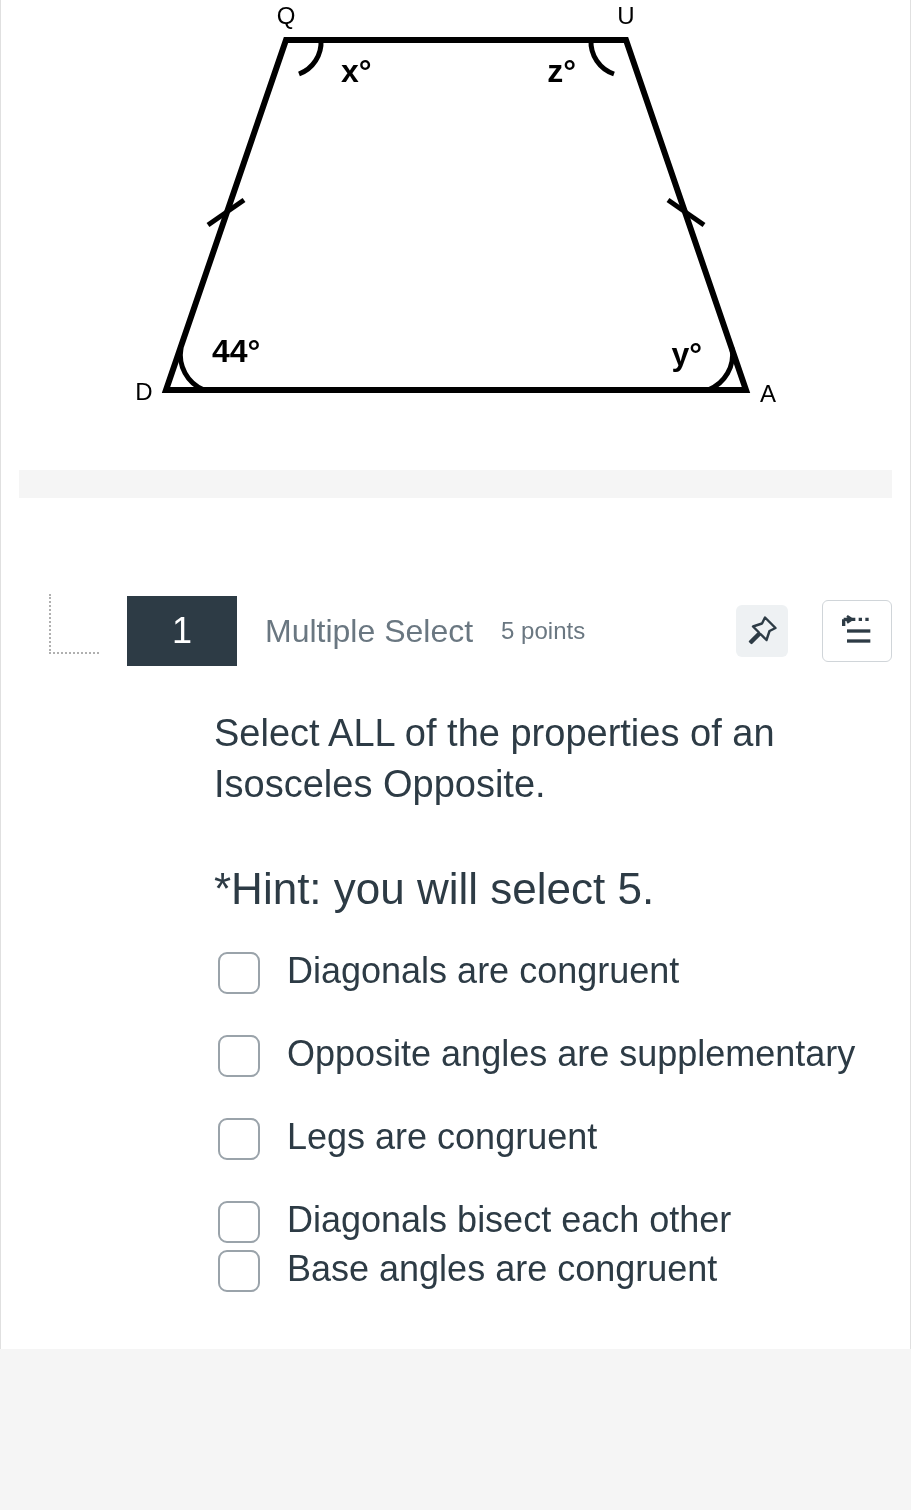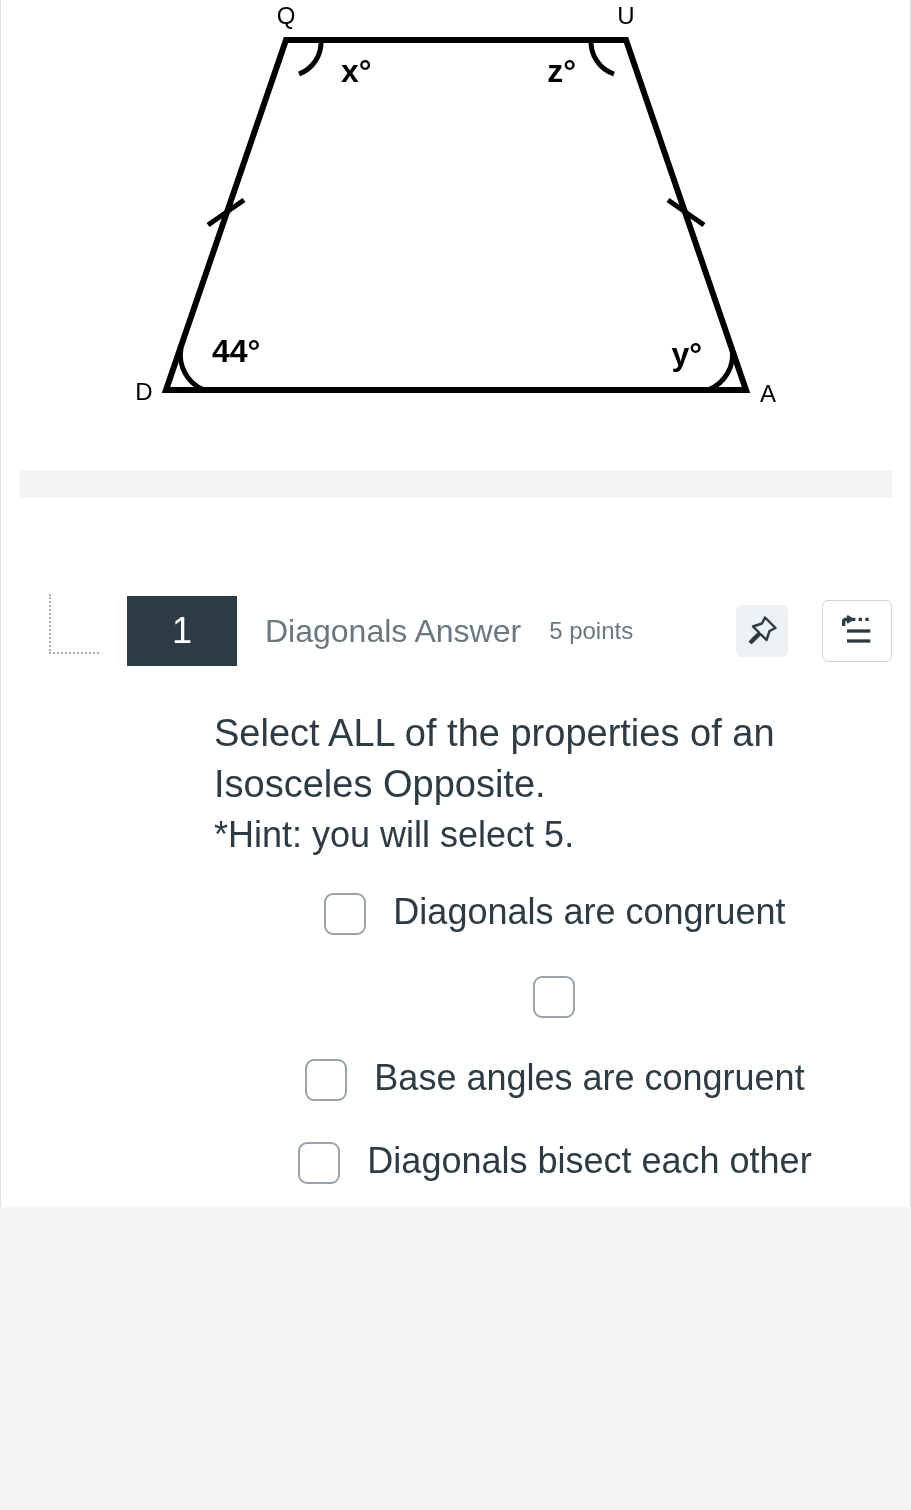--- a/index.html
+++ b/index.html
@@ -79,31 +79,31 @@
     margin-left: 6px;
   }
   .q-body {
     margin-left: 195px;
     margin-top: 40px;
     font-size: 38px;
     line-height: 1.35;
     color: #2d3b45;
   }
   .q-hint {
-    font-size: 36px;
+    margin-top: 48px;
+    font-size: 44px;
   }
   .options {
     margin-top: 30px;
   }
   .opt {
     display: flex;
     align-items: flex-start;
     gap: 24px;
     margin-bottom: 34px;
-    justify-content: center;
   }
   .opt input[type="checkbox"] {
     appearance: none;
     width: 42px;
     height: 42px;
     border: 2px solid #9aa3aa;
     border-radius: 9px;
     background: #fff;
     flex: 0 0 42px;
     margin-top: 4px;
@@ -143,21 +143,21 @@
         <text x="116" y="362" font-size="32" font-weight="700">44°</text>
         <text x="606" y="365" font-size="32" font-weight="600" text-anchor="end">y°</text>
       </svg>
     </div>
   </div>
 
   <div class="q-block">
     <div class="q-header">
       <div class="dotted-corner"></div>
       <div class="q-num">1</div>
-      <div class="q-type">Diagonals Answer</div>
+      <div class="q-type">Multiple Select</div>
       <div class="q-points">5 points</div>
       <div style="flex:1"></div>
       <div class="icon-btn pin-btn">
         <svg width="36" height="36" viewBox="0 0 24 24">
           <path d="M14 3 L21 10 L17 12 L15 18 L11 14 L5 20 L4 19 L10 13 L6 9 L12 7 Z" fill="none" stroke="#2d3b45" stroke-width="1.6" stroke-linejoin="round"></path>
         </svg>
       </div>
       <div class="icon-btn rubric-btn">
         <svg width="40" height="40" viewBox="0 0 24 24">
           <path d="M4 5 L8 5 M4 5 L4 9" fill="none" stroke="#2d3b45" stroke-width="2"></path>
@@ -173,26 +173,31 @@
       <div>Select ALL of the properties of an Isosceles Opposite.</div>
       <div class="q-hint">*Hint: you will select 5.</div>
 
       <div class="options">
         <div class="opt">
           <input type="checkbox" style="">
           <div class="opt-label">Diagonals are congruent</div>
         </div>
         <div class="opt">
           <input type="checkbox" style="">
+          <div class="opt-label">Opposite angles are supplementary</div>
+        </div>
+        <div class="opt">
+          <input type="checkbox" style="">
+          <div class="opt-label">Legs are congruent</div>
+        </div>
+        <div class="opt" style="margin-bottom:0">
+          <input type="checkbox" style="">
+          <div class="opt-label">Diagonals bisect each other</div>
         </div>
         <div class="opt">
           <input type="checkbox" style="">
           <div class="opt-label">Base angles are congruent</div>
-        </div>
-        <div class="opt" style="margin-bottom:0">
-          <input type="checkbox" style="">
-          <div class="opt-label">Diagonals bisect each other</div>
         </div>
       </div>
     </div>
   </div>
 
 </div>
 
 </body></html>

